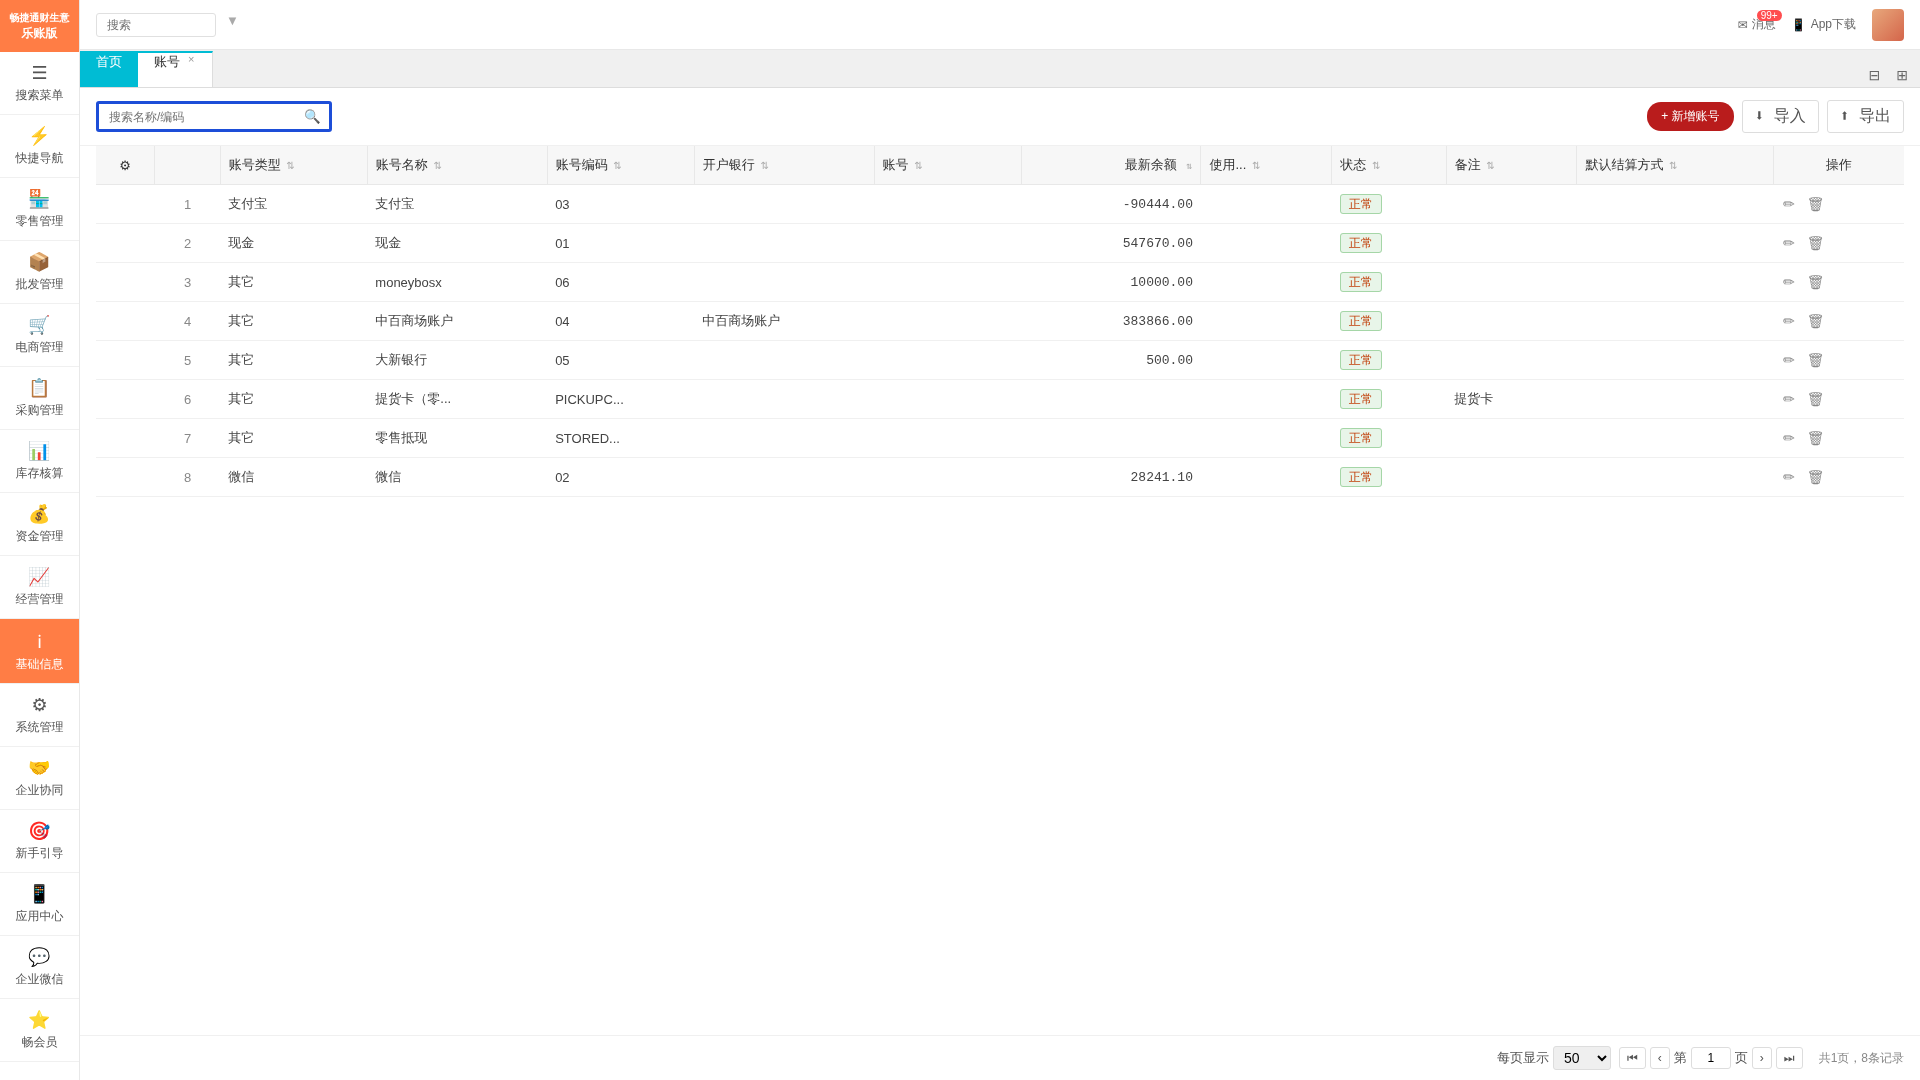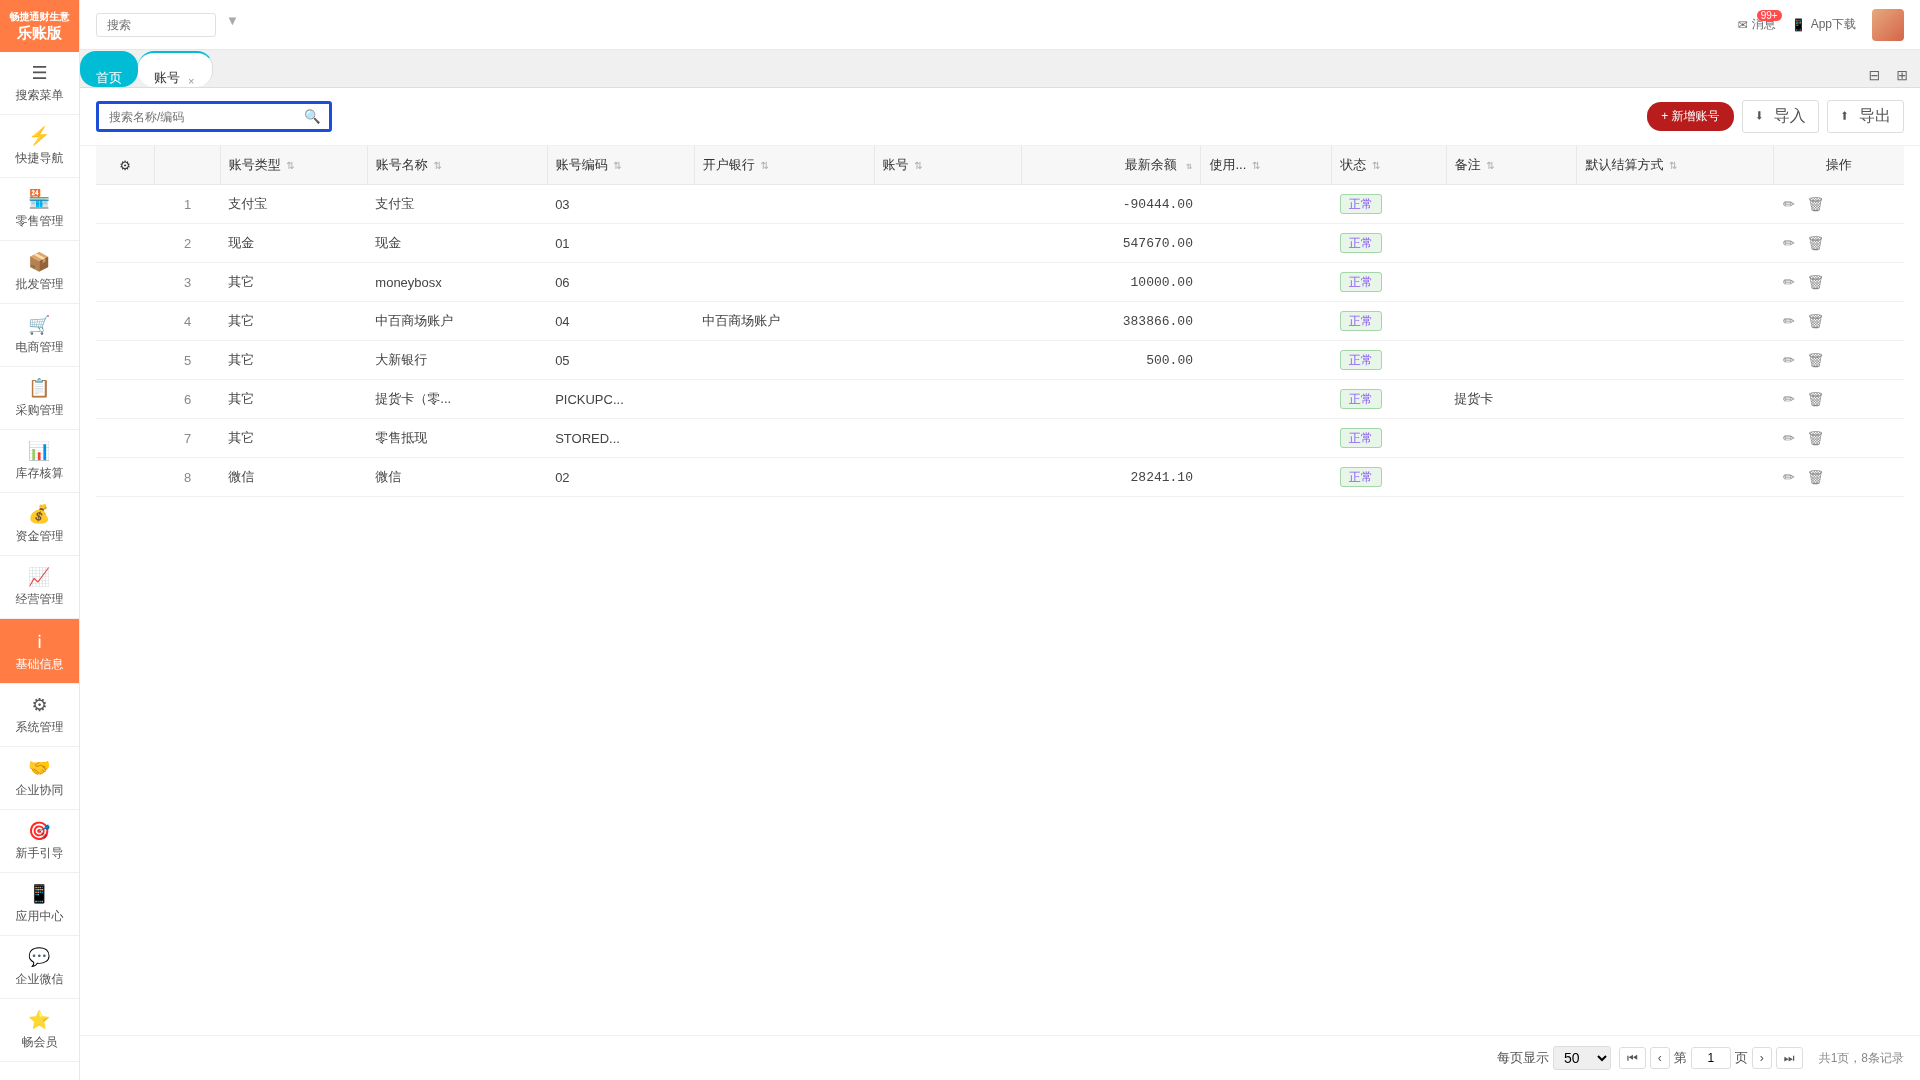--- a/index.html
+++ b/index.html
@@ -24,21 +24,21 @@
       font-size: 11px;
       font-weight: bold;
       flex-direction: column;
       padding: 4px;
     }
     .sidebar-logo .logo-top {
       font-size: 10px;
       color: #fff;
     }
     .sidebar-logo .logo-bottom {
-      font-size: 15px;
+      font-size: 12px;
       color: #fff;
     }
     .sidebar-item {
       display: flex;
       flex-direction: column;
       align-items: center;
       justify-content: center;
       padding: 10px 5px;
       cursor: pointer;
       color: #555;
@@ -108,29 +108,28 @@
       background: #f0f0f0;
       display: flex;
       align-items: flex-end;
       padding: 0 0 0 0;
       border-bottom: 1px solid #ddd;
     }
     .nav-tab {
       height: 34px;
       padding: 0 16px;
       display: flex;
-      align-items: flex-end;
+      align-items: flex-start;
       gap: 6px;
       cursor: pointer;
       font-size: 13px;
       color: #666;
       background: #e8e8e8;
       border-right: 1px solid #ddd;
       border-top: 1px solid #ddd;
-      border-radius: 16px;
     }
     .nav-tab.active {
       background: #fff;
       color: #333;
       border-top: 2px solid #00bcd4;
       height: 36px;
     }
     .nav-tab .tab-close {
       color: #999;
       font-size: 11px;
@@ -255,21 +254,21 @@
       border-bottom: 1px solid #f0f0f0;
       transition: background 0.15s;
     }
     tbody td {
       padding: 9px 8px;
       color: #444;
       white-space: nowrap;
     }
     .badge-normal {
       background: #e8f5e9;
-      color: #8b5cf6;
+      color: #c2410c;
       border: 1px solid #a5d6a7;
       border-radius: 3px;
       padding: 2px 8px;
       font-size: 12px;
     }
     .action-btns { display: flex; gap: 8px; }
     .action-btn {
       background: none;
       border: none;
       cursor: pointer;

